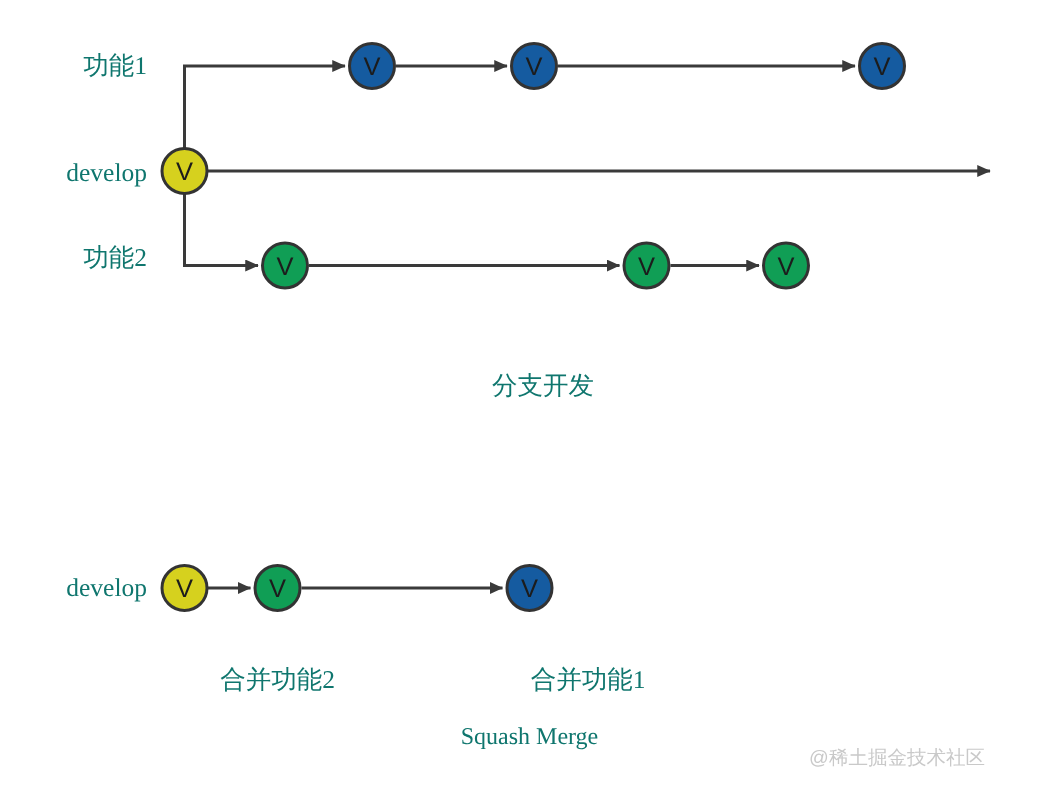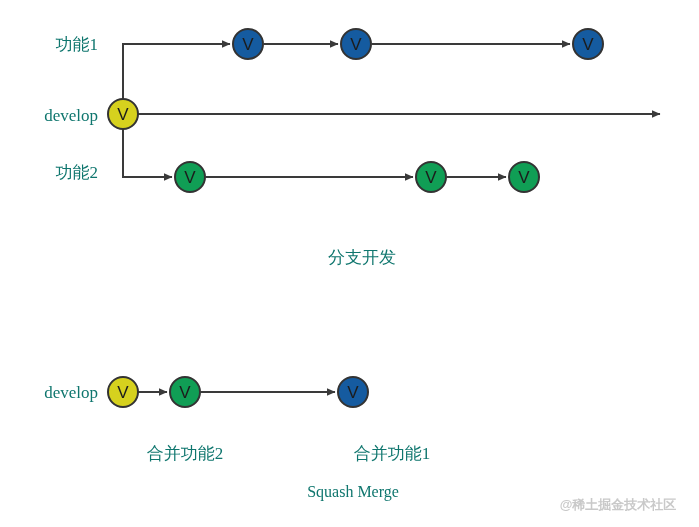--- a/index.html
+++ b/index.html
@@ -150,15 +150,15 @@
   <div class="lbl caption" style="left:362px; top:257px;">分支开发</div>
 
   <div class="lbl branch-label" style="left:98px; top:392px;">develop</div>
 
   <div class="lbl node-label" style="left:185px; top:453px;">合并功能2</div>
 
   <div class="lbl node-label" style="left:353px; top:453px;margin-left:39px;">合并功能1</div>
 
   <div class="lbl caption-en" style="left:353px; top:492px;">Squash Merge</div>
 
-  <div class="watermark" style="left:618px; top:505px;font-weight:bold;">@稀土掘金技术社区</div>
+  <div class="watermark" style="left:598px; top:505px;">@稀土掘金技术社区</div>
 
 </div>
 
 </body></html>

